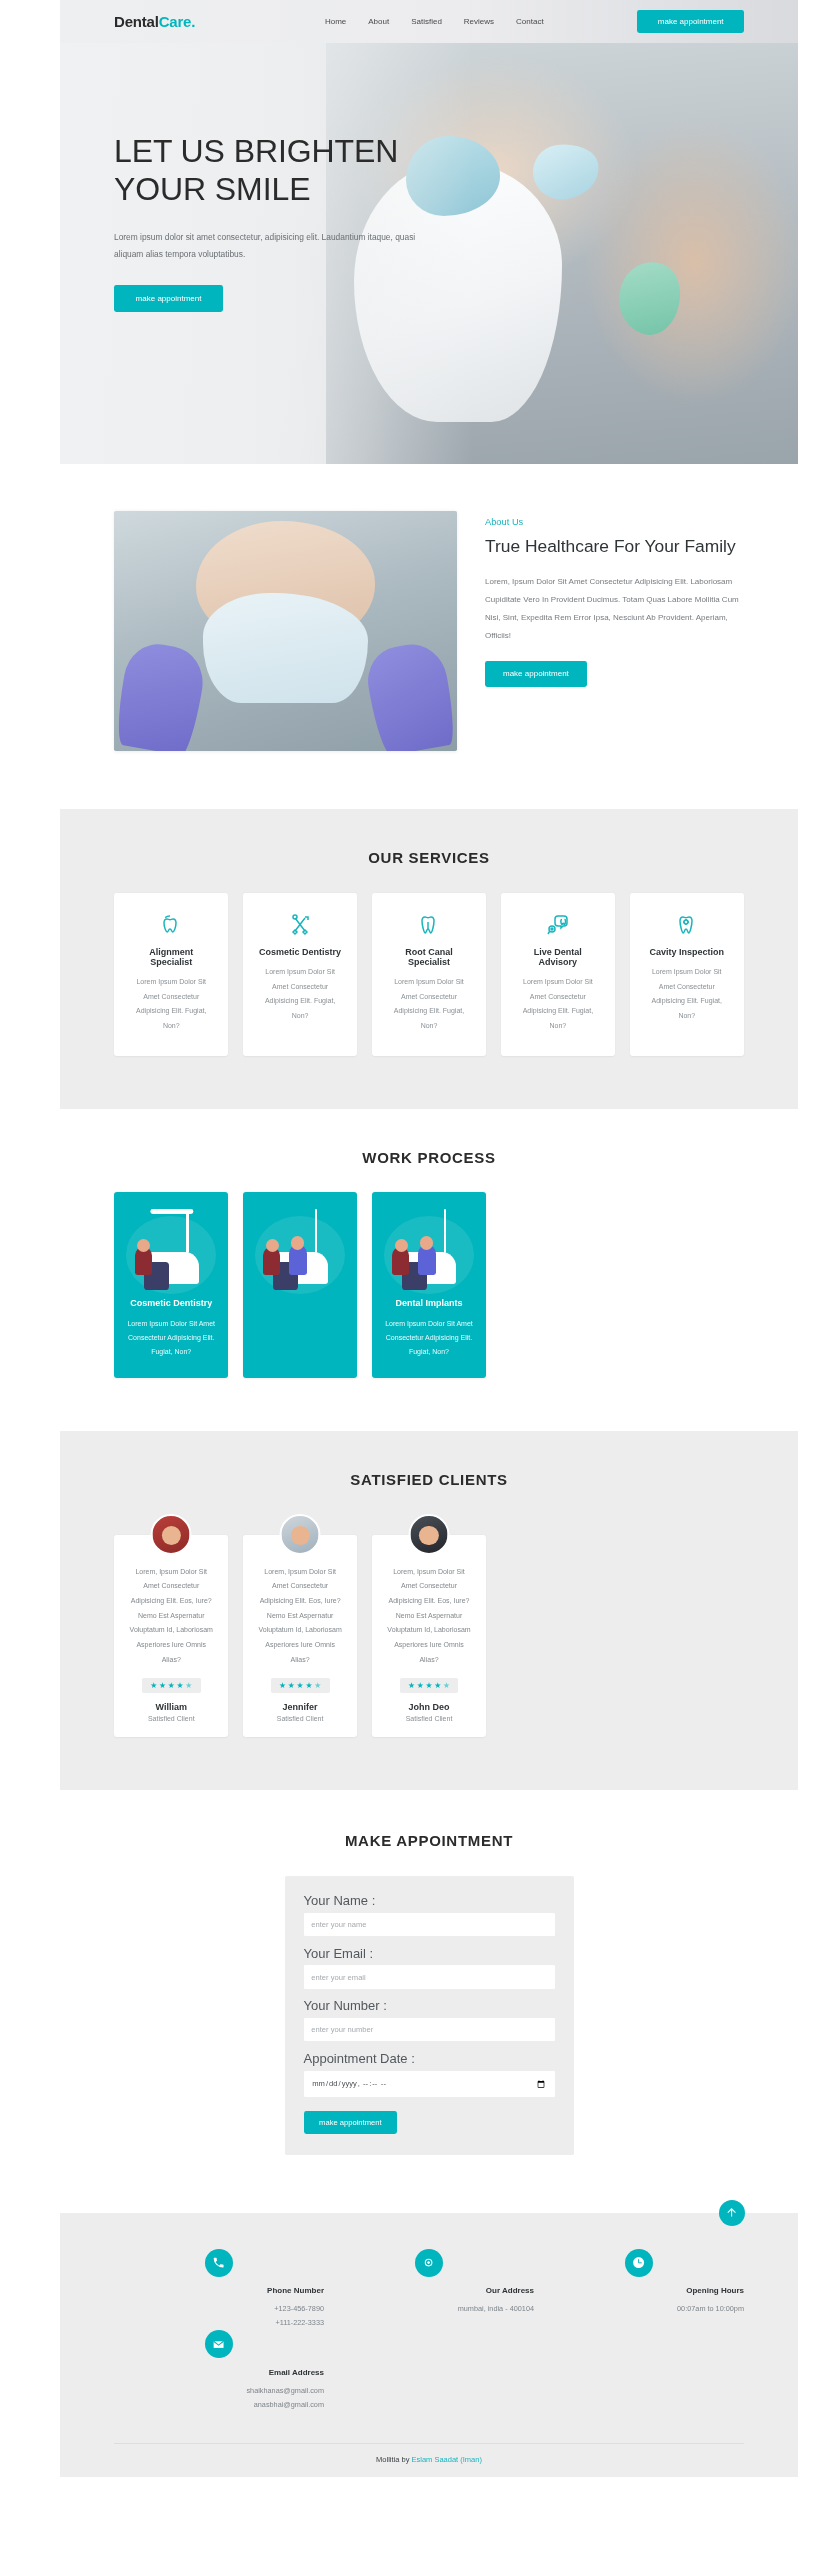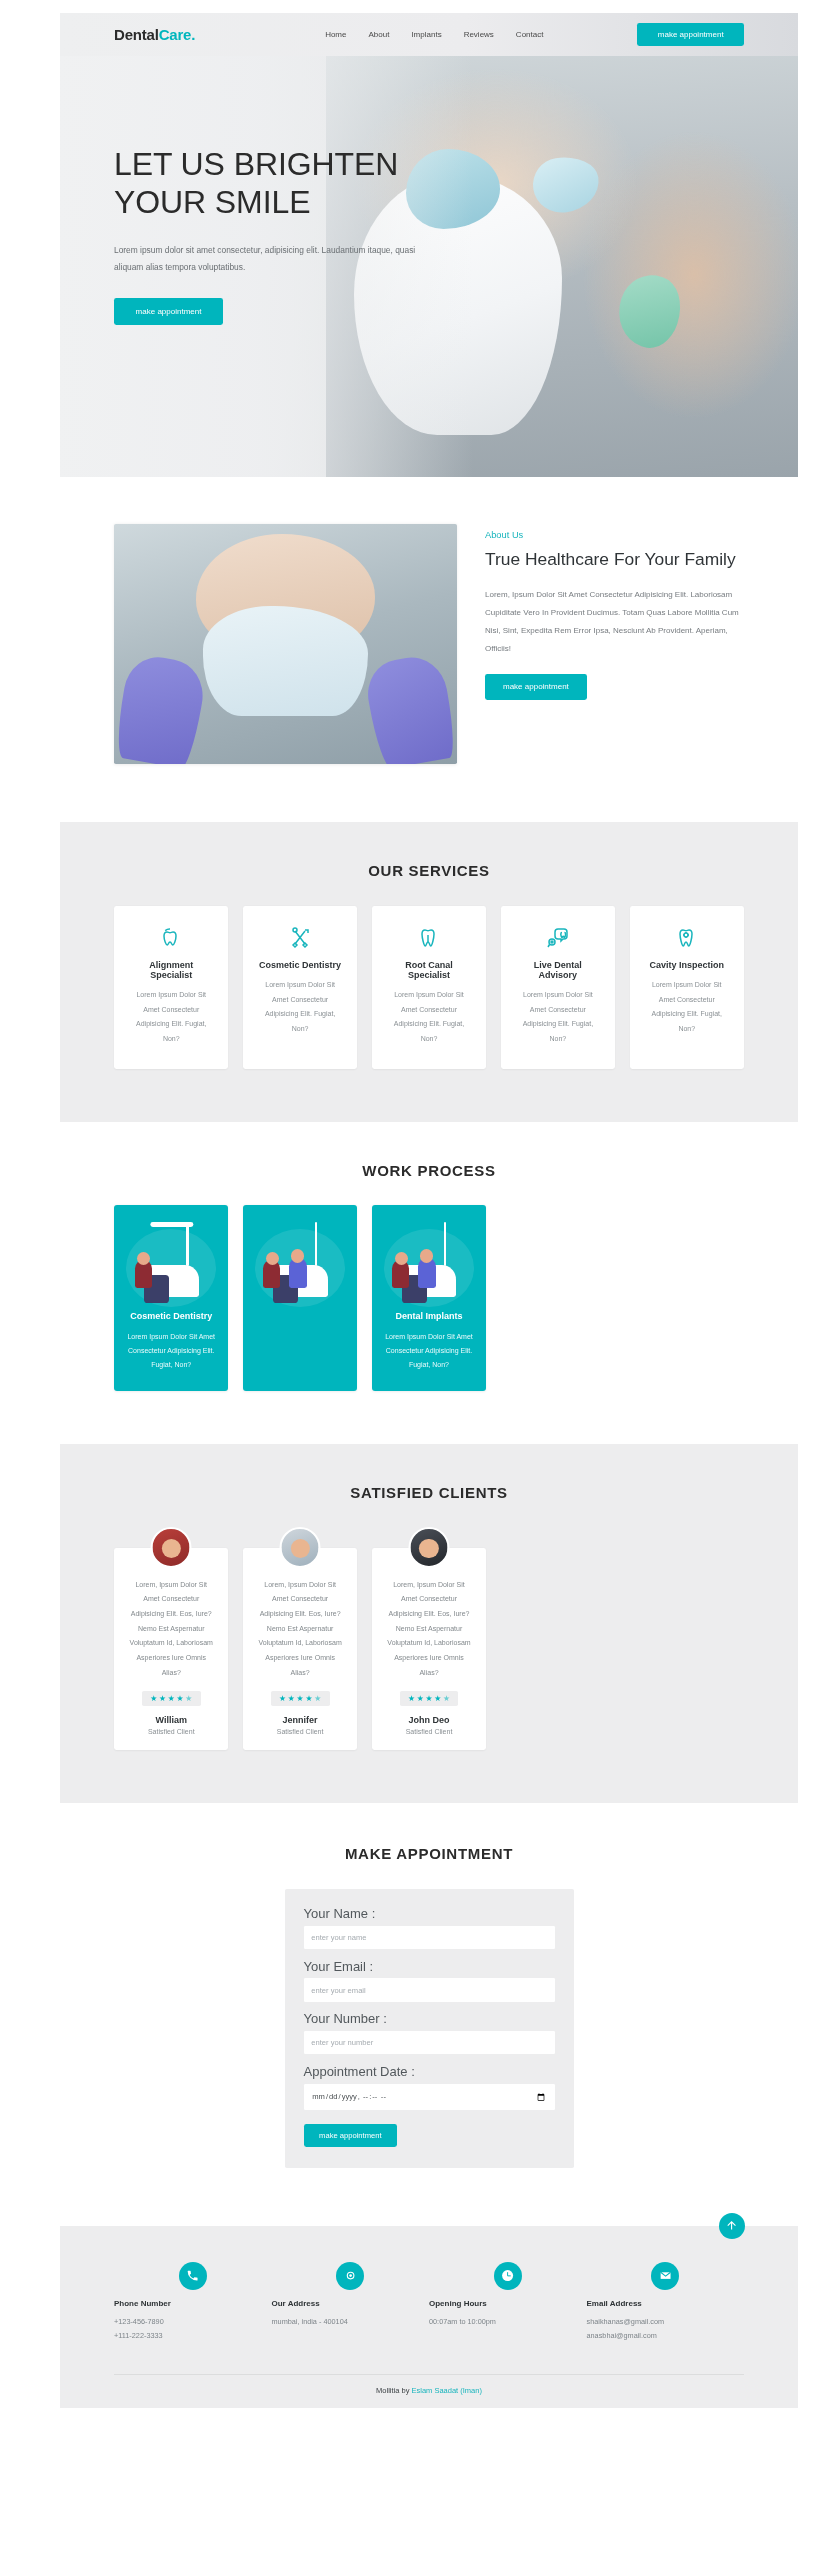--- a/index.html
+++ b/index.html
@@ -3,21 +3,21 @@
 <meta charset="utf-8">
 <style>
   * { margin:0; padding:0; box-sizing:border-box; }
   html,body { width:821px; }
   body {
     font-family:"Liberation Sans", sans-serif;
     background:#ffffff;
     color:#333;
     -webkit-font-smoothing:antialiased;
   }
-  .wrap { width:775px; margin:13px auto;padding-left:37px; }
+  .wrap { width:775px; margin:0 auto;padding-left:37px; }
 
   
   header.site-header{
     position:relative;
     height:43px;
     display:flex; align-items:center; justify-content:space-between;
     padding:0 54px;
     background:linear-gradient(90deg,#eeeff0 0%,#ececee 55%,#d8dade 100%);
     z-index:20;
   }
@@ -216,21 +216,21 @@
   .field label{ display:block; font-size:13px; color:#52585c; margin-bottom:4.8px; }
   .field input{
     width:100%; border:none; background:#fff; padding:7.2px 7.8px; font-size:7.6px;
     font-family:"Liberation Sans", sans-serif; color:#4a4f52; outline:none; border-radius:1.2px;
   }
   .field input::placeholder{ color:#a5abb0; }
   .form-btn{ margin-top:4.8px; padding:7.8px 15.6px; font-size:7.6px; }
 
   
   footer.site-footer{ background:#ededee; padding:36px 54px 13.2px; position:relative; }
-  .foot-grid{ display:grid; grid-template-columns:repeat(4,1fr); gap:0; text-align:left; }
+  .foot-grid{ display:grid; grid-template-columns:repeat(3,1fr); gap:0; text-align:right; }
   .foot-icon{
     width:28px; height:28px; border-radius:50%; background:#00b5bd; margin:0 auto 9.6px;
     display:flex; align-items:center; justify-content:center;
   }
   .foot-icon svg{ width:13.2px; height:13.2px; fill:#fff; }
   .foot-h{ font-size:8px; font-weight:700; color:#2f3437; margin-bottom:6.6px; }
   .foot-l{ font-size:7.3px; color:#7e858a; line-height:1.95; }
   .credit{
     margin-top:31px; padding-top:10.8px; border-top:0.6px solid #dcdddd;
     text-align:center; font-size:7.5px; color:#3d4245;
@@ -247,21 +247,21 @@
 
 <div class="wrap">
 
   <header class="site-header">
     <div class="logo">
       <span>Dental</span><span class="accent">Care.</span>
     </div>
     <nav class="main-nav">
       <a href="#">Home</a>
       <a href="#">About</a>
-      <a href="#">Implants</a>
+      <a href="#">Satisfied</a>
       <a href="#">Reviews</a>
       <a href="#">Contact</a>
     </nav>
     <button class="btn header-cta">make appointment</button>
   </header>
 
   <section class="hero">
     <div class="hero-photo">
       <div class="hero-mask"></div>
       <div class="hero-glove"></div>

